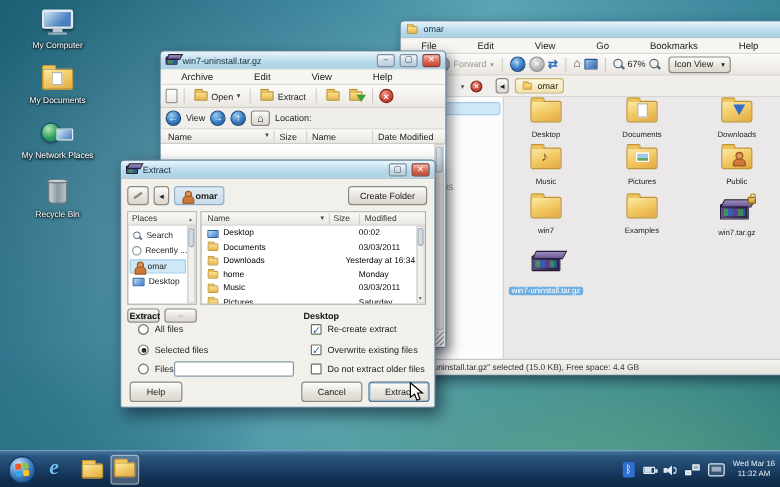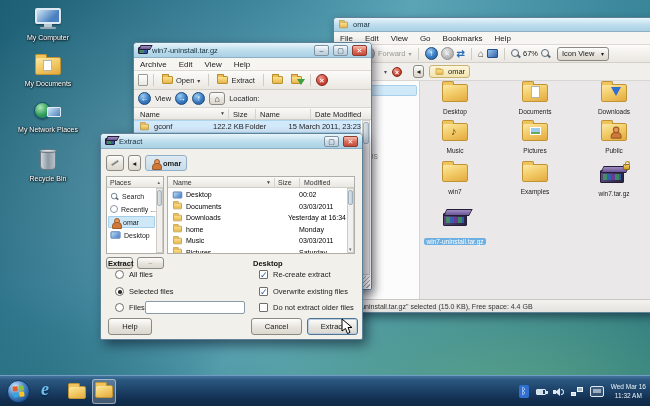--- a/index.html
+++ b/index.html
@@ -14,21 +14,21 @@
   .flex{display:flex;align-items:center}
   
   .win{position:absolute;border:1px solid #5f8298;border-radius:4px 4px 2px 2px;box-shadow:3px 4px 10px rgba(0,0,20,.45)}
   .tbar{position:absolute;left:0;right:0;top:0;background:linear-gradient(#e8f5fb,#bcdcec 55%,#a9d1e4);
     border-bottom:1px solid #8fb0c4;border-radius:3px 3px 0 0;display:flex;align-items:center;
     font-size:7.5px;color:#16303f;padding:0 4px;gap:4px}
   .wbtn{width:15px;height:11px;border:1px solid #7d91a0;border-radius:2px;
     background:linear-gradient(#fbfdfe,#cfdde8 50%,#bacedb);font-size:7px;line-height:9px;text-align:center;color:#3a4c5a}
   .wbtn.close{background:linear-gradient(#f6beb2,#dd6e5c 50%,#c24b38);border-color:#8e3a2d;color:#fff}
   .menubar{position:absolute;left:0;right:0;display:flex;align-items:center;background:#f7f5f2;border-bottom:1px solid #ddd9d4;font-size:8px;color:#222}
-  .mi{padding:1px 6px}
+  .mi{padding:1px 17px}
   .toolbar{position:absolute;left:0;right:0;background:linear-gradient(#fcfbf9,#eae7e1);border-bottom:1px solid #d2cfc9;display:flex;align-items:center}
   .sep{width:1px;height:12px;background:#cfccc6;margin:0 3px}
   
   .mf{position:relative;width:11px;height:8px;background:linear-gradient(#fde28c,#e9b54b);border:1px solid #b8922f;border-radius:1px;flex:none}
   .mf::before{content:'';position:absolute;top:-3px;left:-1px;width:5px;height:2px;background:#ecbd58;border:1px solid #b8922f;border-bottom:none;border-radius:1px 1px 0 0}
   
   .bf{position:relative;width:26px;height:18px;background:linear-gradient(160deg,#fbe9a7,#f3cd6a 45%,#e3a93f);border:1px solid #c09335;border-radius:2px}
   .bf::before{content:'';position:absolute;top:-4px;left:-1px;width:10px;height:3px;background:#f0c45c;border:1px solid #c09335;border-bottom:none;border-radius:2px 2px 0 0}
   
   .tarbox{position:relative;width:24px;height:13px;background:linear-gradient(100deg,#5d4a84 0%,#3c3158 55%,#2a2340 100%);border:1px solid #241d38;border-radius:1px}
@@ -264,27 +264,20 @@
       <span class="abs lbl" style="left:6px;top:2px">Name</span>
       <span class="abs" style="left:86px;top:2px;font-size:5px;color:#444">▼</span>
       <div class="abs" style="left:94px;top:1px;width:1px;height:10px;background:#d5d3ce"></div>
       <span class="abs lbl" style="left:99px;top:2px">Size</span>
       <div class="abs" style="left:121px;top:1px;width:1px;height:10px;background:#d5d3ce"></div>
       <span class="abs lbl" style="left:126px;top:2px">Name</span>
       <div class="abs" style="left:176px;top:1px;width:1px;height:10px;background:#d5d3ce"></div>
       <span class="abs lbl" style="left:181px;top:2px">Date Modified</span>
     </div>
     <div class="abs" style="top:77px;left:0;right:0;bottom:0;background:#fff">
-      <div class="abs flex" style="left:0;right:10px;top:0;height:13px;background:#d3eafc;border-top:1px solid #aed5ee;border-bottom:1px solid #aed5ee;gap:4px;padding-left:5px">
-        <div class="mf" style="transform:scale(.8)"></div>
-        <span class="lbl" style="width:68px">gconf</span>
-        <span class="lbl" style="width:28px">122.2 KB</span>
-        <span class="lbl" style="width:49px">Folder</span>
-        <span class="lbl">15 March 2011, 23:23</span>
-      </div>
       <div class="abs scroll" style="right:1px;top:0;width:8px;bottom:14px">
         <div class="thumb" style="position:absolute;left:0;right:0;top:1px;height:22px"></div>
       </div>
       <div class="abs griplines" style="right:1px;bottom:1px;width:12px;height:12px"></div>
     </div>
   </div>
 
   <div class="win" style="left:100px;top:133px;width:263px;height:207px;background:#f2f0eb;box-shadow:4px 5px 12px rgba(0,0,20,.5)">
     <div class="tbar" style="height:15px">
       <div class="tarbox small"></div>
@@ -294,20 +287,23 @@
     </div>
 
     <div class="abs btn" style="left:5px;top:21px;width:18px;height:16px">
       <div style="width:8px;height:2px;background:#8a8a82;transform:rotate(-35deg)"></div>
     </div>
     <div class="abs btn" style="left:27px;top:21px;width:13px;height:16px">◂</div>
     <div class="abs btn" style="left:44px;top:21px;height:16px;padding:0 5px;gap:3px;background:linear-gradient(#dfeaf2,#c9dcEA);border-color:#8fb0c8">
       <div class="person"></div>
       <span style="font-weight:bold">omar</span>
     </div>
+    <div class="abs btn" style="right:6px;top:21px;width:66px;height:16px">
+        <span>Create Folder</span>
+      </div>
 
     <div class="abs" style="left:5px;top:42px;width:58px;height:78px;border:1px solid #b0aea8;background:#fff">
       <div class="hdr" style="position:absolute;left:0;right:0;top:0;height:11px;display:flex;align-items:center;justify-content:space-between;padding:0 3px">
         <span style="font-size:7px">Places</span>
         <span style="font-size:5px;color:#666">▴</span>
       </div>
       <div class="abs scroll" style="right:0;top:11px;width:7px;bottom:0">
         <div class="thumb" style="position:absolute;left:0;right:0;top:1px;height:16px"></div>
       </div>
       <div class="abs flex" style="left:1px;top:13px;height:12px;gap:3px;padding-left:2px;right:8px">

